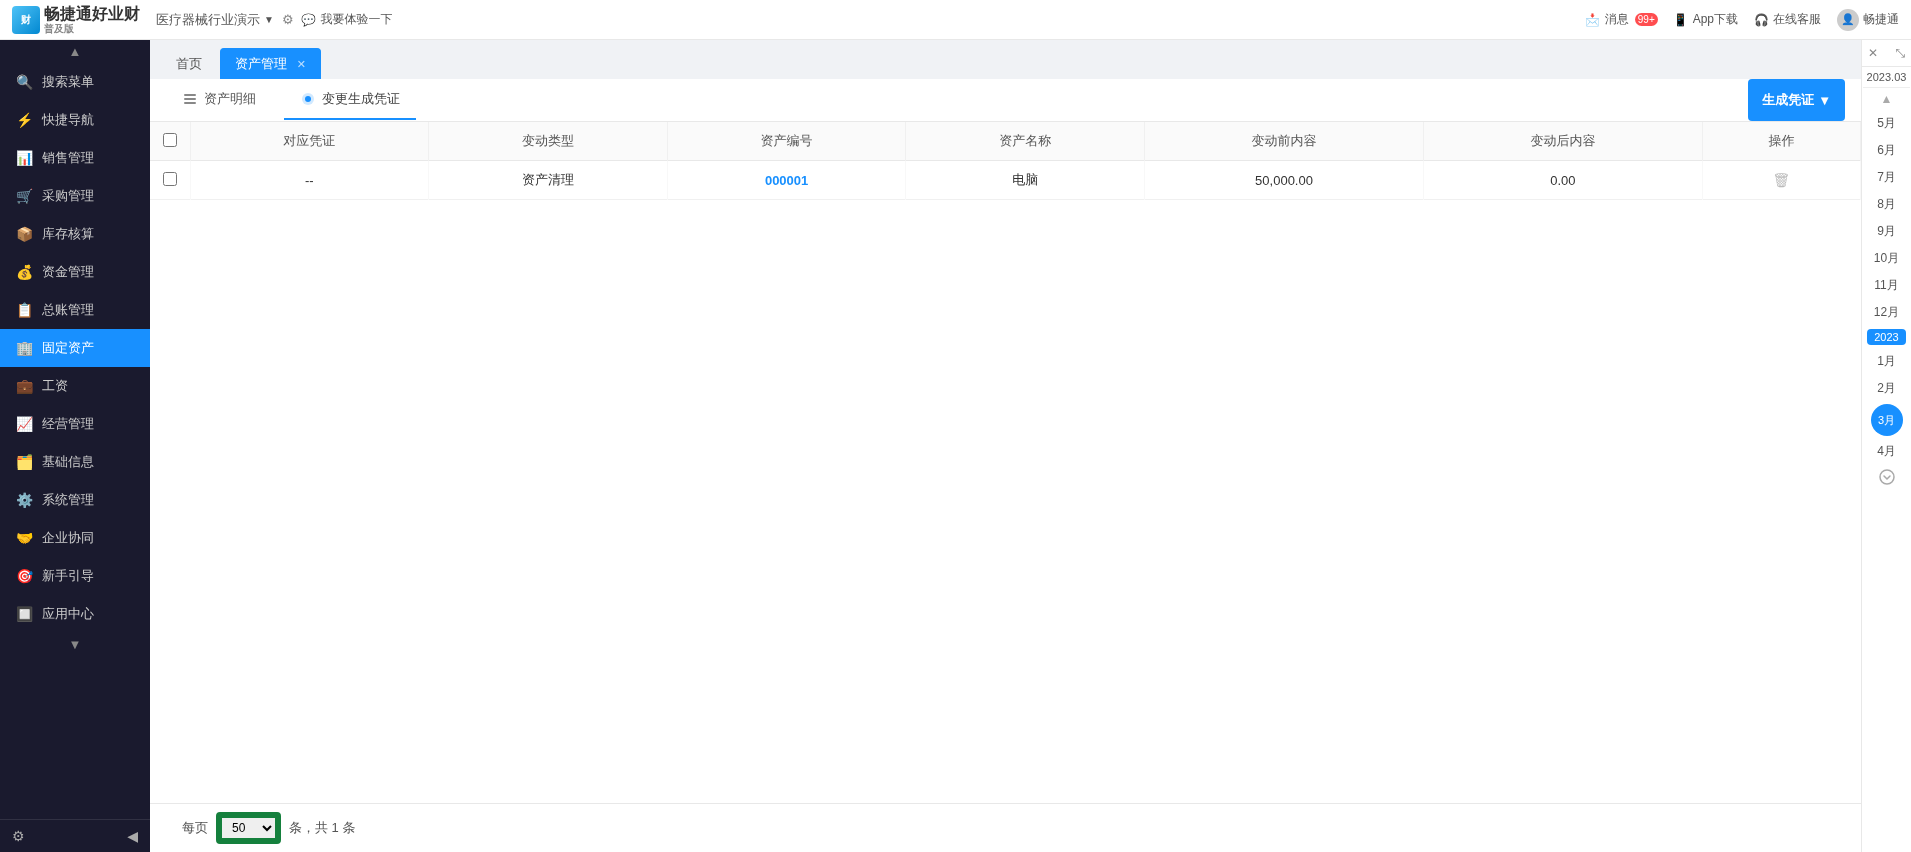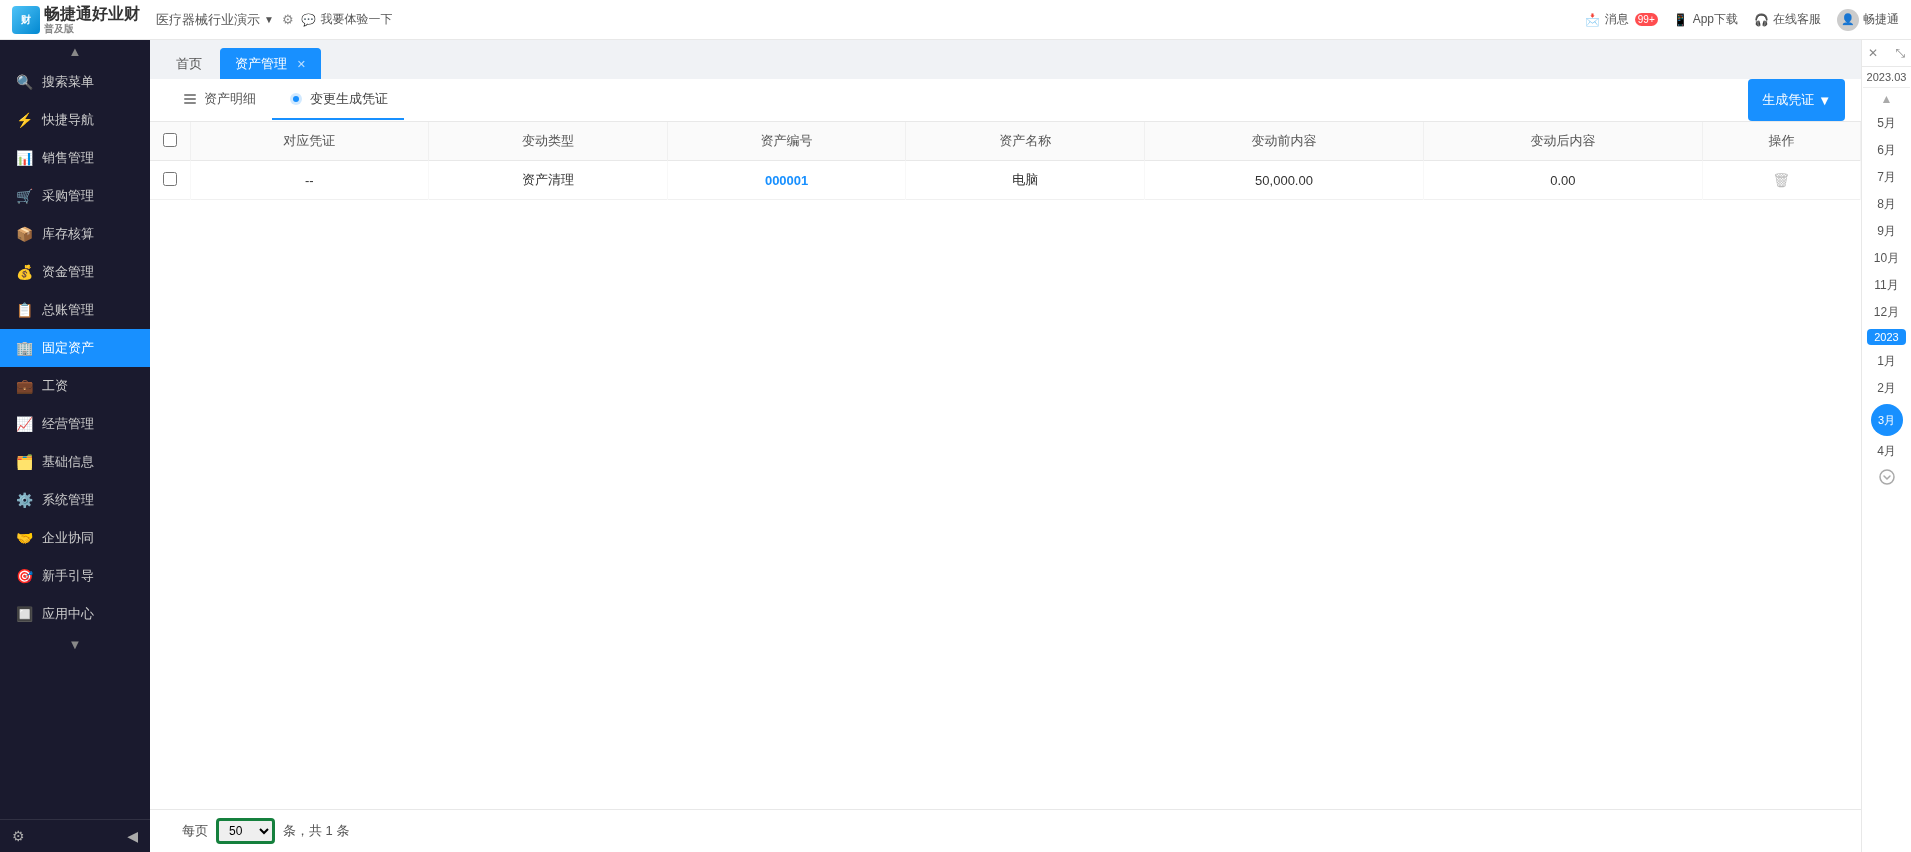--- a/index.html
+++ b/index.html
@@ -190,21 +190,21 @@
     .inner-tab-bar {
       display: flex;
       align-items: center;
       border-bottom: 1px solid #e8e8e8;
       padding: 0 16px;
       flex-shrink: 0;
       justify-content: space-between;
     }
     .inner-tabs {
       display: flex;
-      gap: 0;
+      gap: 12px;
     }
     .inner-tab {
       display: flex;
       align-items: center;
       gap: 6px;
       padding: 10px 16px;
       cursor: pointer;
       font-size: 13px;
       color: #555;
       border-bottom: 2px solid transparent;
@@ -227,20 +227,21 @@
       background: #1890ff;
       color: white;
       border: none;
       padding: 12px 14px;
       border-radius: 4px;
       cursor: pointer;
       font-size: 13px;
       display: flex;
       align-items: center;
       gap: 4px;
+      font-weight: bold;
     }
 
     
     .table-wrapper {
       flex: 1;
       overflow: auto;
       padding: 0;
     }
     table {
       width: 100%;
@@ -286,21 +287,21 @@
       border-top: 1px solid #e8e8e8;
       padding: 8px 32px;
       display: flex;
       align-items: center;
       gap: 8px;
       font-size: 13px;
       color: #555;
       flex-shrink: 0;
     }
     .page-size-select {
-      border: 3px solid #15803d;
+      border: 6px solid #15803d;
       border-radius: 4px;
       padding: 2px 6px;
       font-size: 12px;
     }
 
     
     .right-panel {
       width: 50px;
       background: #fff;
       border-left: 1px solid #e8e8e8;

